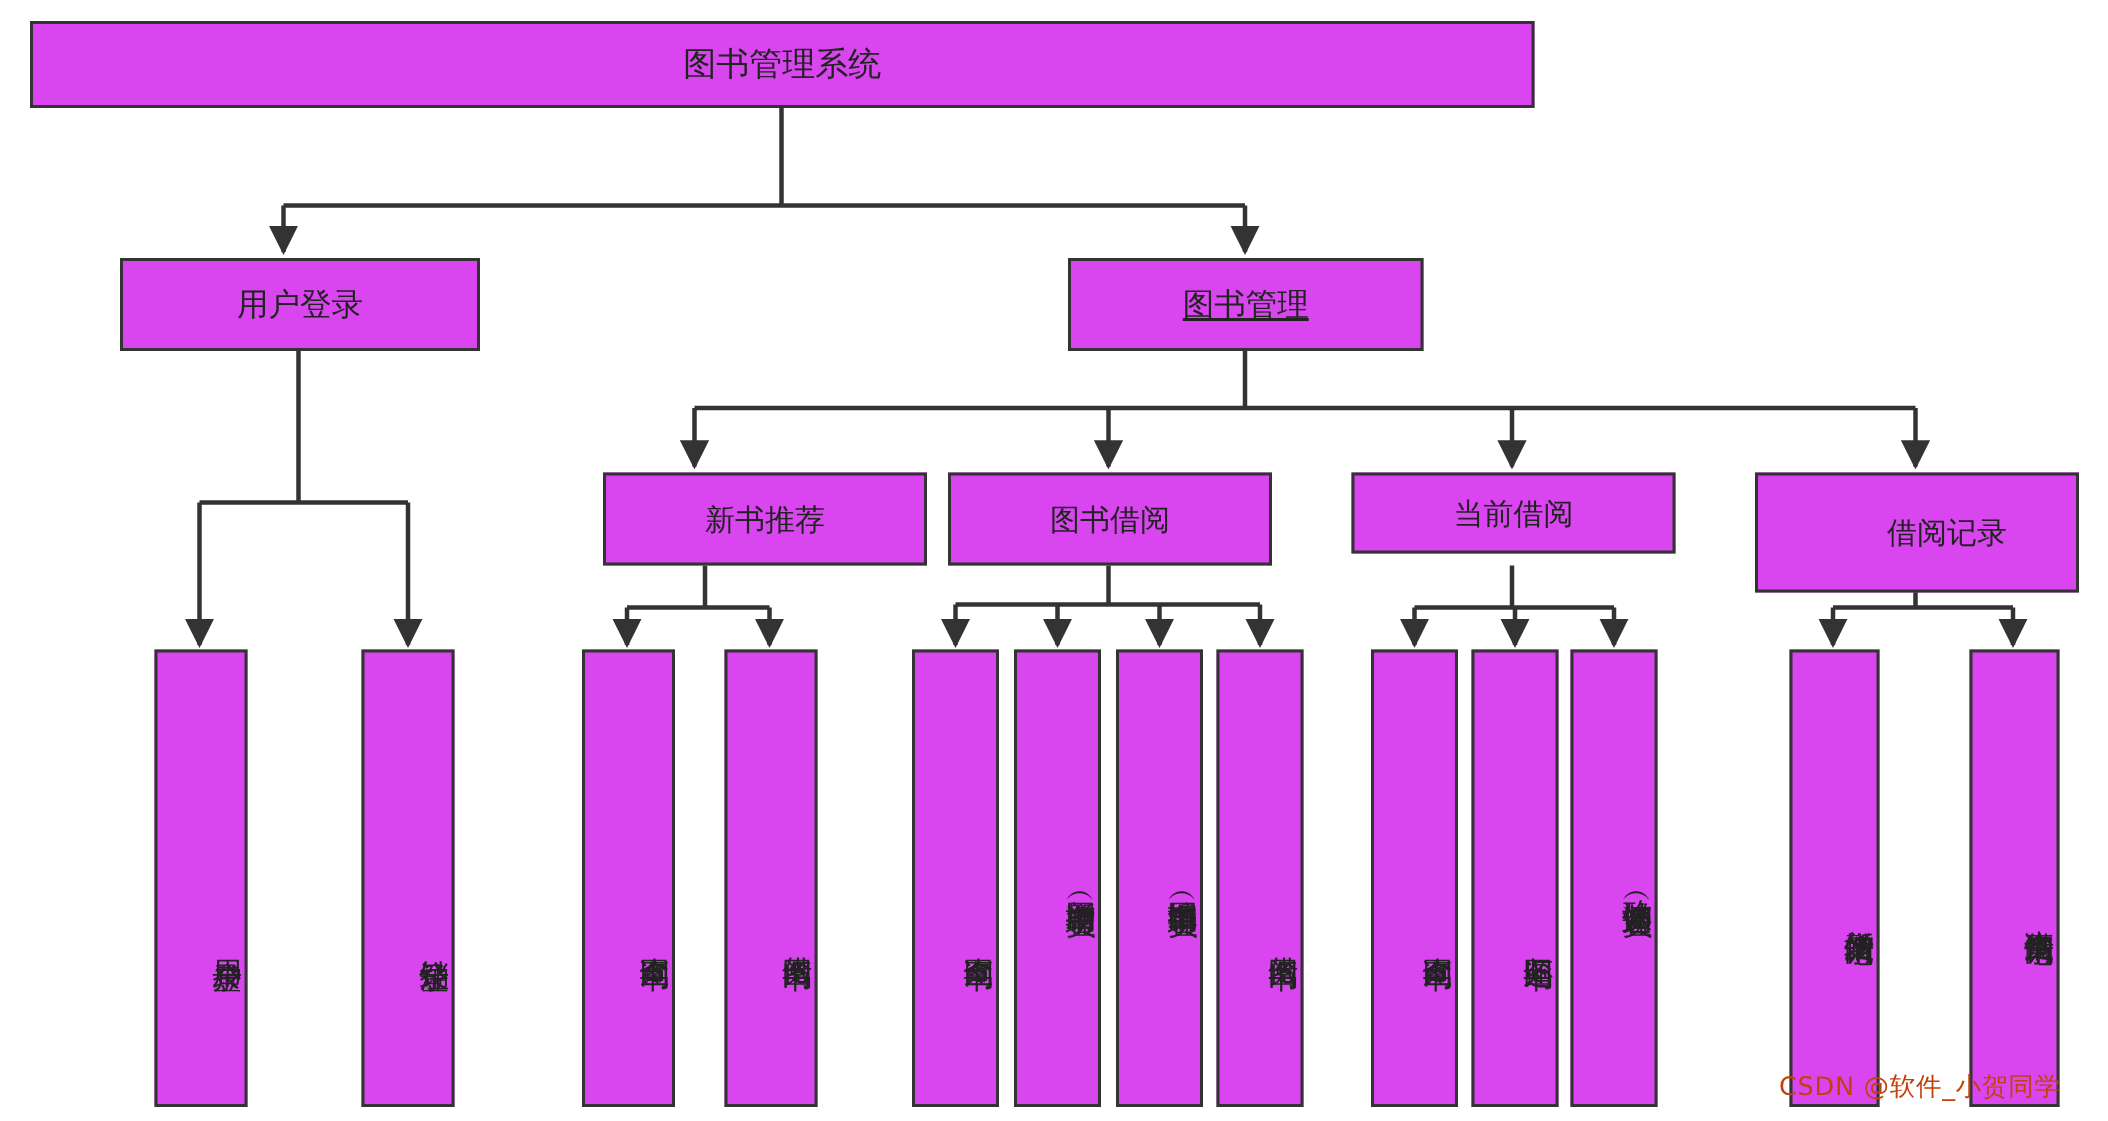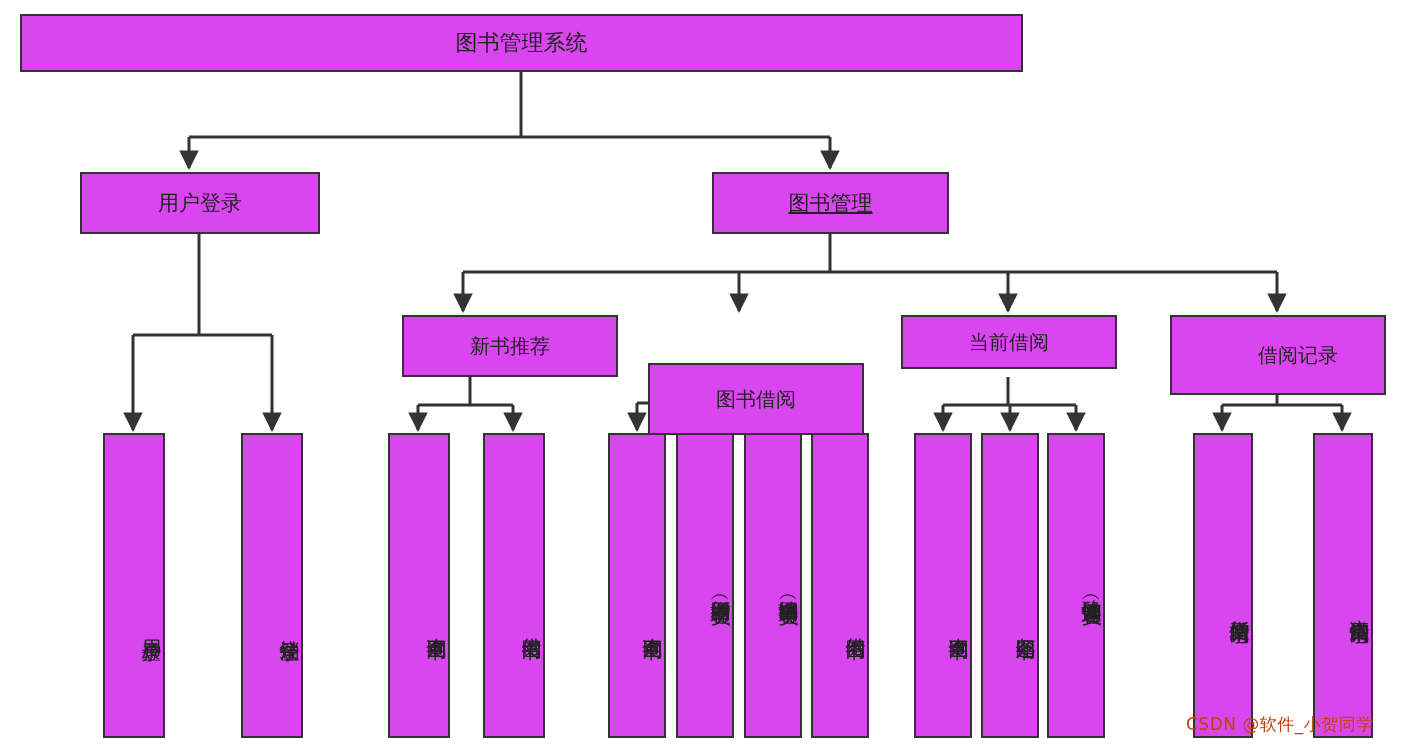--- a/index.html
+++ b/index.html
@@ -138,21 +138,21 @@
   <div class="node level2" style="left:80px; top:172px; width:240px; height:62px;">
     <span class="nlabel">用户登录</span>
   </div>
   <div class="node level2" style="left:712px; top:172px; width:237px; height:62px;text-decoration:underline;">
     <span class="nlabel">图书管理</span>
   </div>
 
   <div class="node level3" style="left:362px; top:315px; width:216px; height:62px;margin-left:40px;">
     <span class="nlabel">新书推荐</span>
   </div>
-  <div class="node level3" style="left:648px; top:315px; width:216px; height:72px;margin-top:48px;">
+  <div class="node level3" style="left:632px; top:315px; width:216px; height:62px;">
     <span class="nlabel">图书借阅</span>
   </div>
   <div class="node level3" style="left:901px; top:315px; width:216px; height:54px;">
     <span class="nlabel">当前借阅</span>
   </div>
   <div class="node level3" style="left:1170px; top:315px; width:216px; height:80px;padding-left:40px;">
     <span class="nlabel">借阅记录</span>
   </div>
 
   <div class="node leaf" style="left:103px; top:433px; width:62px; height:305px; padding-top:80px;">

